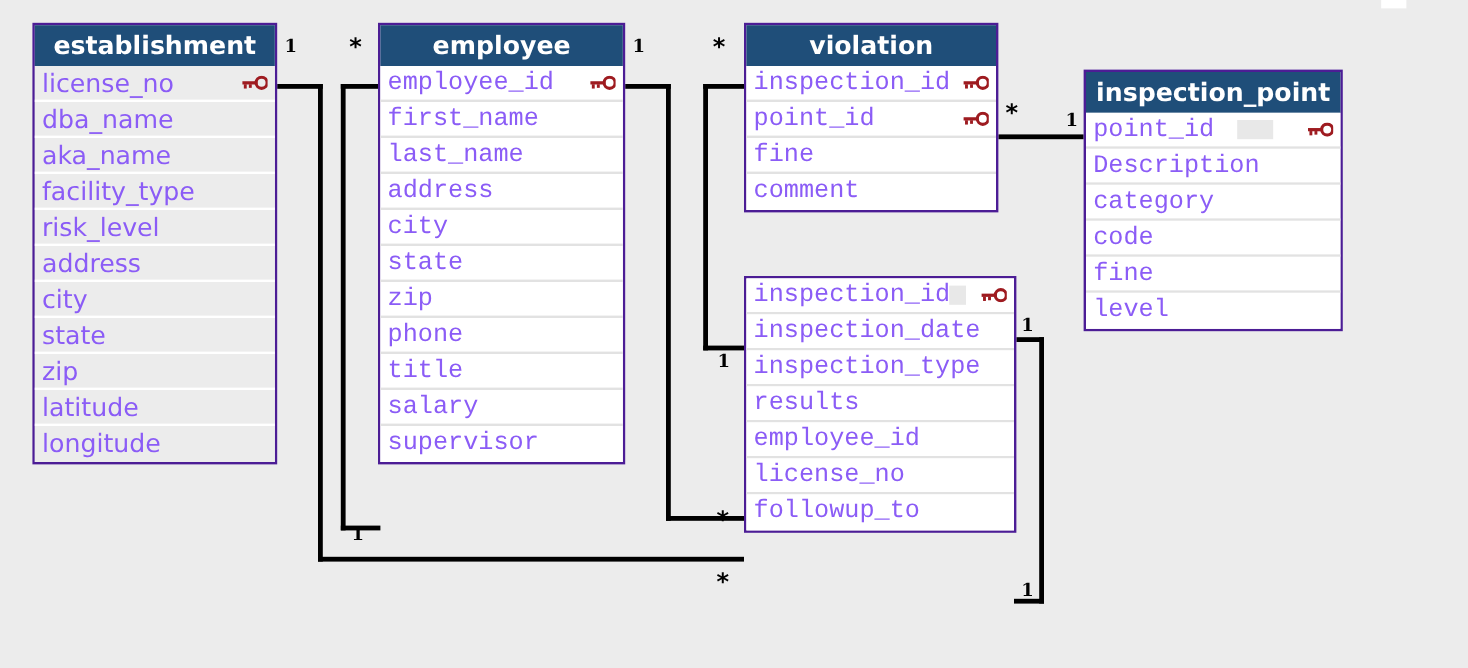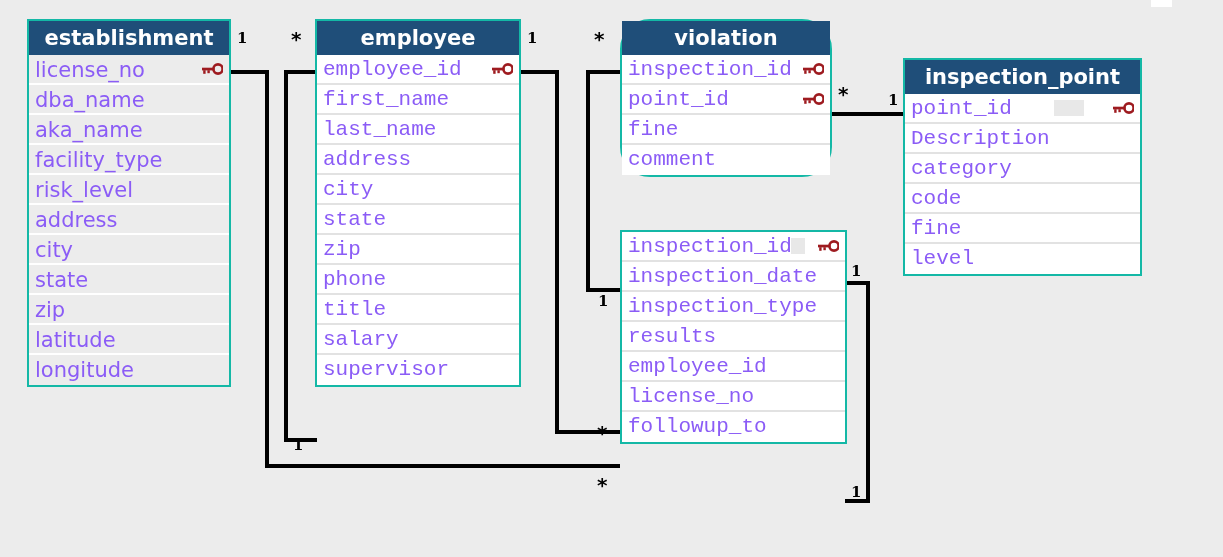--- a/index.html
+++ b/index.html
@@ -13,21 +13,21 @@
     width:1223px;
     height:557px;
     background:#ececec;
     overflow:hidden;
   }
 
   
   .entity{
     position:absolute;
     box-sizing:border-box;
-    border:2px solid #14b8a6;
+    border:2px solid #4c1d95;
     background:#ffffff;
     z-index:5;
   }
   .entity .ent-header{
     background:#1f4e79;
     color:#ffffff;
     font-weight:bold;
     text-align:center;
     font-size:21px;
     line-height:34px;
@@ -179,41 +179,41 @@
         <div class="attr"><span>city</span></div>
         <div class="attr"><span>state</span></div>
         <div class="attr"><span>zip</span></div>
         <div class="attr"><span>phone</span></div>
         <div class="attr"><span>title</span></div>
         <div class="attr"><span>salary</span></div>
         <div class="attr"><span>supervisor</span></div>
       </div>
     </div>
 
-  <div class="entity white" id="ent-2" style="left:620px;top:19px;width:212px;border-radius:30px;">
+  <div class="entity white" id="ent-2" style="left:620px;top:19px;width:212px;">
       <div class="ent-header">violation</div>
       <div class="ent-rows">
         <div class="attr"><span>inspection_id</span><svg class="keyicon" viewBox="0 0 22 12" xmlns="http://www.w3.org/2000/svg">
             <circle cx="17" cy="6" r="4.6" fill="none" stroke="#9e1b20" stroke-width="2.6"></circle>
             <rect x="1" y="4.7" width="12.5" height="2.7" fill="#9e1b20"></rect>
             <rect x="2.2" y="7.2" width="2.4" height="3.6" fill="#9e1b20"></rect>
             <rect x="6.4" y="7.2" width="2.4" height="3.0" fill="#9e1b20"></rect>
           </svg></div>
         <div class="attr"><span>point_id</span><svg class="keyicon" viewBox="0 0 22 12" xmlns="http://www.w3.org/2000/svg">
             <circle cx="17" cy="6" r="4.6" fill="none" stroke="#9e1b20" stroke-width="2.6"></circle>
             <rect x="1" y="4.7" width="12.5" height="2.7" fill="#9e1b20"></rect>
             <rect x="2.2" y="7.2" width="2.4" height="3.6" fill="#9e1b20"></rect>
             <rect x="6.4" y="7.2" width="2.4" height="3.0" fill="#9e1b20"></rect>
           </svg></div>
         <div class="attr"><span>fine</span></div>
         <div class="attr"><span>comment</span></div>
       </div>
     </div>
 
-  <div class="entity white" id="ent-3" style="left:903px;top:58px;width:239px;">
+  <div class="entity white" id="ent-3" style="left:903px;top:58px;width:216px;">
       <div class="ent-header">inspection_point</div>
       <div class="ent-rows">
         <div class="attr"><span>point_id</span><span class="pkbox" style="right: 56px; width: 30px;"></span><svg class="keyicon" viewBox="0 0 22 12" xmlns="http://www.w3.org/2000/svg">
             <circle cx="17" cy="6" r="4.6" fill="none" stroke="#9e1b20" stroke-width="2.6"></circle>
             <rect x="1" y="4.7" width="12.5" height="2.7" fill="#9e1b20"></rect>
             <rect x="2.2" y="7.2" width="2.4" height="3.6" fill="#9e1b20"></rect>
             <rect x="6.4" y="7.2" width="2.4" height="3.0" fill="#9e1b20"></rect>
           </svg></div>
         <div class="attr"><span>Description</span></div>
         <div class="attr"><span>category</span></div>

